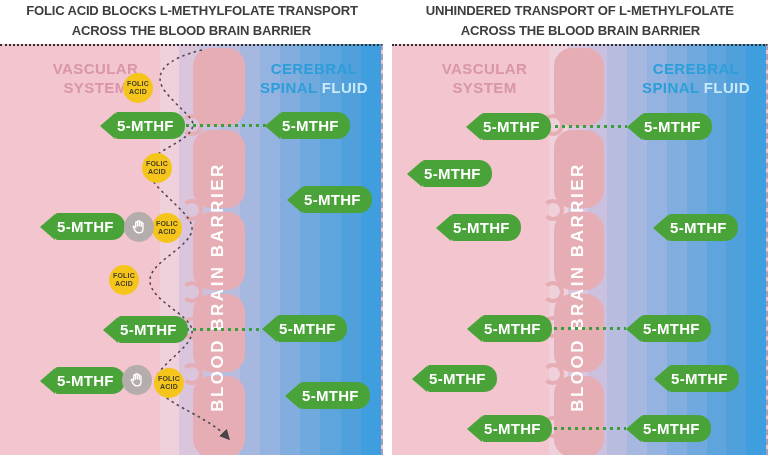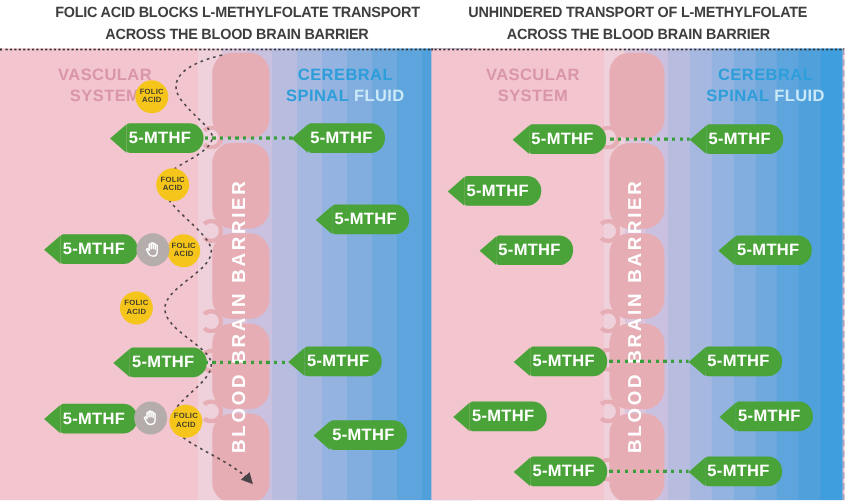--- a/index.html
+++ b/index.html
@@ -1,18 +1,18 @@
 <!DOCTYPE html>
 <html style="--title: #3e3e3e; --pink-bg: #f2c5cf; --barrier-pink: #e7adb5; --vascular-label: #d996a9; --csf-blue: #2d9ed9; --csf-light: #c9e9f8; --green: #4aa338; --dot-green: #3a9e3d; --yellow: #f5c51c; --folic-text: #454028; --hand-gray: #b5acac; --path-dark: #4a4448; --blue-end: #3f9edd;"><head>
 <meta charset="utf-8">
 <style>
   html,body{margin:0;padding:0;background:#ffffff;font-family:"Liberation Sans",sans-serif;}
   .fig{position:relative;width:768px;height:455px;background:#fff;overflow:hidden;}
   .panel{position:absolute;top:0;height:455px;}
-  .panel.left{left:0;width:383px;padding-left:48px;}
+  .panel.left{left:0;width:383px;}
   .panel.right{left:392px;width:376px;}
 
   .titlebox{position:absolute;top:0;left:0;right:0;height:42px;display:flex;flex-direction:column;
     justify-content:center;align-items:center;}
   .title-line{font-size:13.5px;font-weight:700;color:var(--title);letter-spacing:-0.2px;
     line-height:1.45;white-space:nowrap;transform:scaleX(.97);}
 
   .diagram{position:absolute;top:44px;left:0;right:0;bottom:0;
     border-top:2px dotted #2e2e2e;border-right:2px dashed rgba(20,90,150,.35);box-sizing:border-box;
     background:linear-gradient(90deg,

